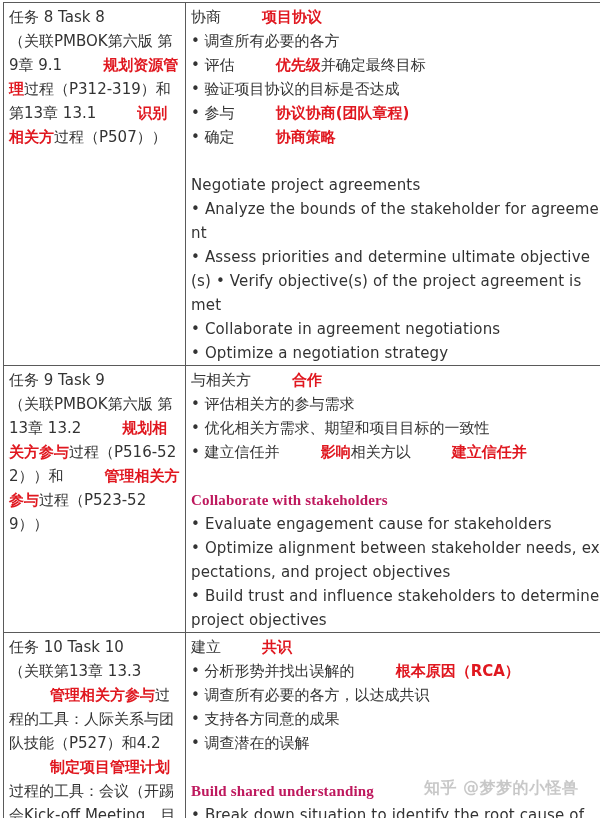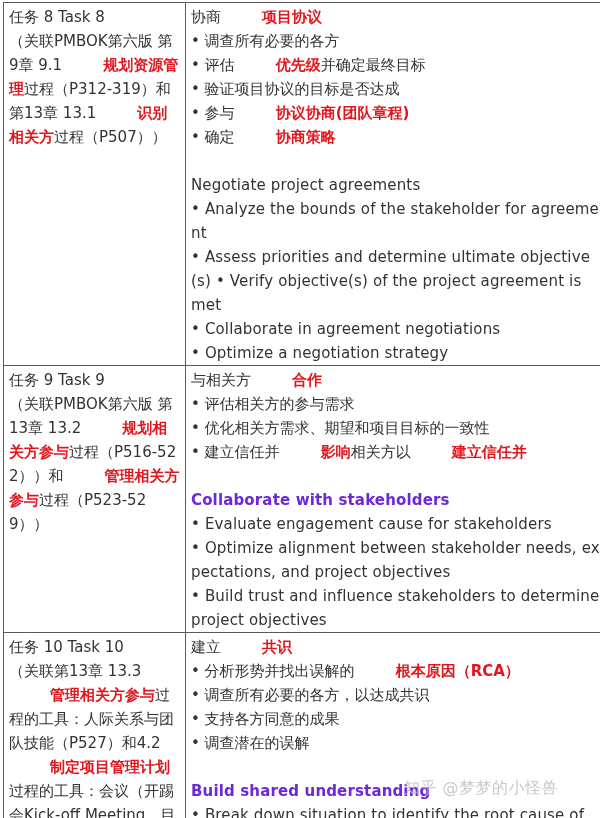--- a/index.html
+++ b/index.html
@@ -32,30 +32,31 @@
       word-break: break-all;
     }
     .doc-table td.left-col { width: 172px; padding-left: 5px; }
     .doc-table td.right-col { width: 410px; padding-left: 5px; }
     .row-8 td { height: 354px; }
     .row-9 td { height: 258px; }
     .row-10 td { height: 200px; }
     .line { display: block; white-space: normal; }
     .en { font-size: 15px; letter-spacing: 0.15px; }
     .hl { color: #e0171f; font-weight: bold; padding-left: 41px; }
-    .hl-en { color: #6d28d9; font-weight: bold; }
+    .hl-en { color: #be185d; font-weight: bold; font-family: Liberation Serif, serif; }
     .blank { display: block; height: 24px; }
     .watermark {
       position: absolute;
-      left: 404px;
+      left: 424px;
       top: 778px;
       font-size: 16px;
       color: rgba(190, 190, 190, 0.85);
       letter-spacing: 0.5px;
       pointer-events: none;
+      font-weight: bold;
     }
   </style>
 </head>
 <body>
 
 <table class="doc-table">
 
   <tbody>
       <tr class="row-8">
     <td class="left-col">

